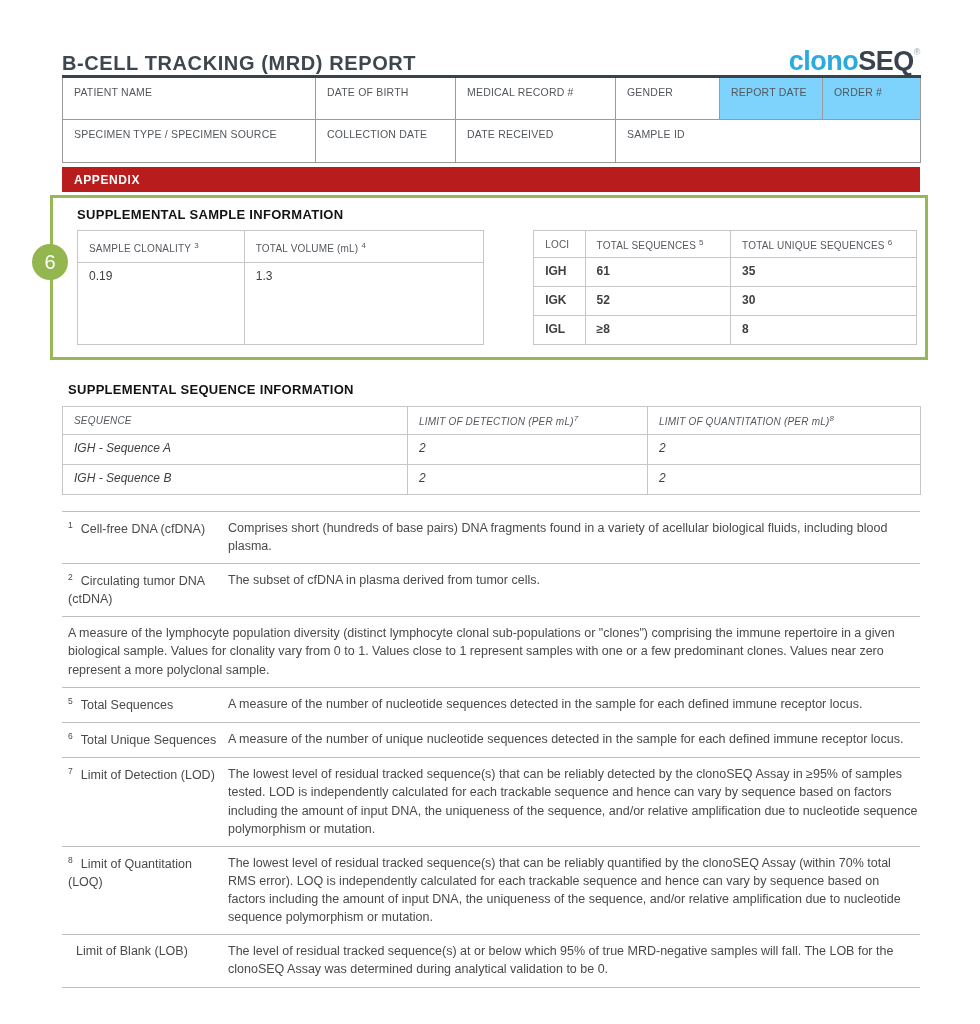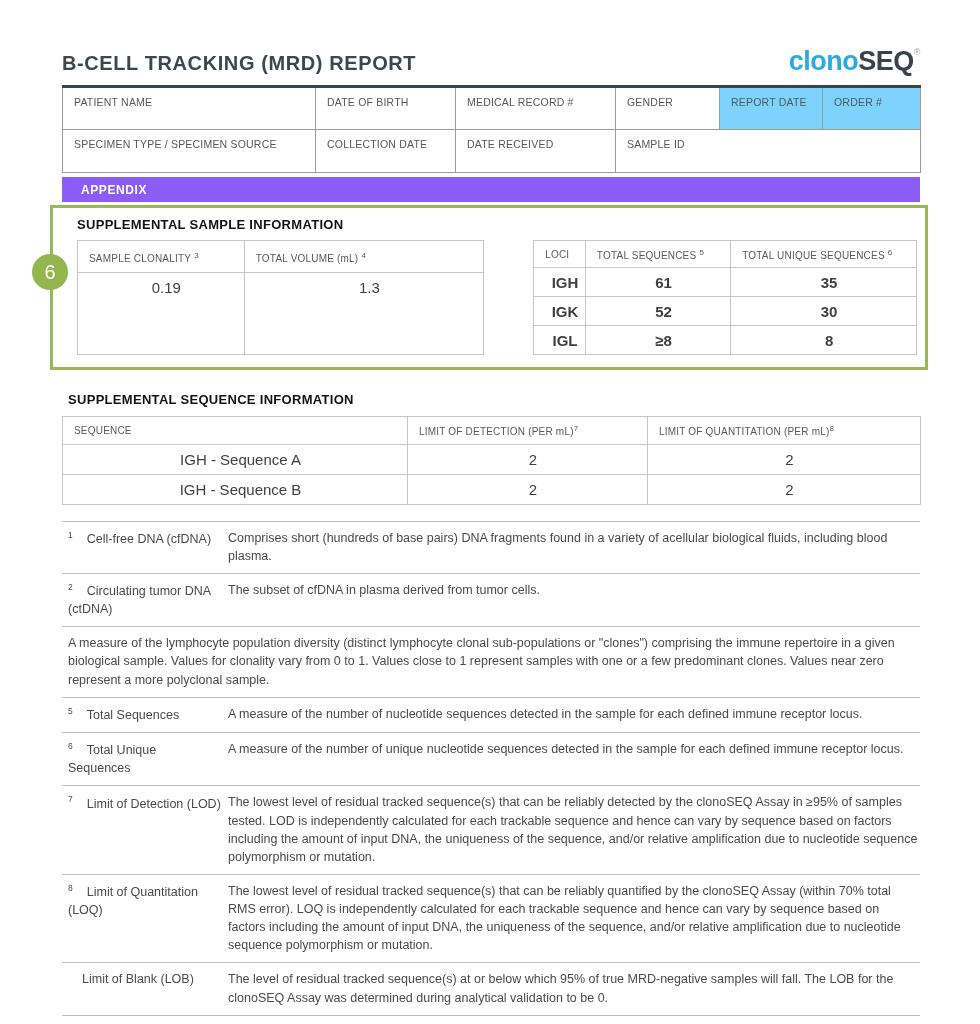--- a/index.html
+++ b/index.html
@@ -5,41 +5,41 @@
   * { margin:0; padding:0; box-sizing:border-box; }
   html,body { background:#ffffff; }
   body {
     width:980px; height:1024px; overflow:hidden;
     font-family:"Liberation Sans", sans-serif;
     color:#4a4a4a;
   }
   .page { width:858px; margin-left:62px; padding-top:48px; }
 
   
-  .hdr-row { display:flex; justify-content:space-between; align-items:flex-end; margin-bottom:10px; }
+  .hdr-row { display:flex; justify-content:space-between; align-items:flex-end; }
   .title { font-size:20px; font-weight:bold; color:#3e474f; letter-spacing:0.6px; }
   .logo { font-size:27px; font-weight:bold; letter-spacing:-0.5px; line-height:1; }
   .logo .p1 { color:#29abe2; }
   .logo .p2 { color:#39424e; }
   .logo .reg { font-size:9px; color:#9aa0a6; vertical-align:top; font-weight:normal; }
 
   
   table { border-collapse:collapse; }
   .ptable { width:858px; table-layout:fixed; border:1px solid #9a9a9a; border-top:3px solid #3a434c; }
   .ptable td {
     border:1px solid #9a9a9a; height:43px; vertical-align:top;
     padding:8px 0 0 11px; font-size:10.5px; color:#53575c; letter-spacing:0.2px;
   }
   .ptable td.shade { background:#7dd3fc; }
 
   
   .appendix-bar {
-    margin-top:4px; height:25px; background:#8b5cf6; color:#ffffff;
+    margin-top:4px; height:25px; background:#b91c1c; color:#ffffff;
     font-size:12px; font-weight:bold; letter-spacing:0.6px;
-    display:flex; align-items:center; padding-left:19px;
+    display:flex; align-items:center; padding-left:12px;
   }
 
   
   .green-box {
     position:relative; margin-left:-12px; width:878px; margin-top:3px;
     border:3px solid #97b857; padding:7px 8px 12px 24px;
   }
   .badge {
     position:absolute; left:-21px; top:46px; width:36px; height:36px;
     background:#94b64f; border-radius:50%; color:#ffffff;
@@ -48,44 +48,44 @@
   .sec-heading { font-size:13px; font-weight:bold; color:#131313; letter-spacing:0.3px; }
   .green-box .sec-heading { margin:2px 0 8px 0; }
   .tables-row { display:flex; gap:49px; }
 
   .dtable { border:1px solid #b9b9b9; }
   .dtable th {
     border:1px solid #c6c6c6; font-size:10px; font-weight:normal; color:#55595e;
     text-align:left; padding:7px 0 6px 11px; letter-spacing:0.2px; white-space:nowrap;
   }
   .dtable td {
-    border:1px solid #c6c6c6; font-size:15px; color:#3f3f3f;
-    padding:6px 0 5px 11px; vertical-align:top;text-align:center;
+    border:1px solid #c6c6c6; font-size:12px; color:#3f3f3f;
+    padding:6px 0 5px 11px; vertical-align:top;
   }
   .dtable sup { font-size:8px; }
   .sp sup { margin-left:3px; }
   sup:empty { display:none; }
 
   .clon-table { width:418px; }
   .clon-table td { height:82px; }
   .loci-table { width:394px; }
   .loci-table td { height:29px;font-weight:bold; }
 
   
   .seq-section { margin-top:22px; }
   .seq-section .sec-heading { margin-left:6px; margin-bottom:9px; }
-  .seq-table { width:858px; table-layout:fixed; }
+  .seq-table { width:858px; table-layout:fixed;font-style:italic; }
   .seq-table td { height:30px; }
 
   
   .footnotes { margin-top:16px; border-top:1px solid #bfbfbf; }
   .fn-row { display:flex; border-bottom:1px solid #bfbfbf; padding:7px 0 8px 0; }
   .fn-term { width:160px; flex:none; font-size:12.5px; color:#4a4a4a; line-height:1.45; padding-left:6px; }
   .fn-term sup { font-size:8.5px; }
-  .fn-term .t { margin-left:14px; }
+  .fn-term .t { margin-left:8px; }
   .fn-def { flex:1; font-size:12.5px; color:#4a4a4a; line-height:1.45; padding-left:6px; padding-right:2px; }
 </style>
 </head>
 <body>
 
 <div class="page">
 
   <div class="hdr-row">
     <div class="title">B-CELL TRACKING (MRD) REPORT</div>
     <div class="logo"><span class="p1">clono</span><span class="p2">SEQ</span><span class="reg">®</span></div>

